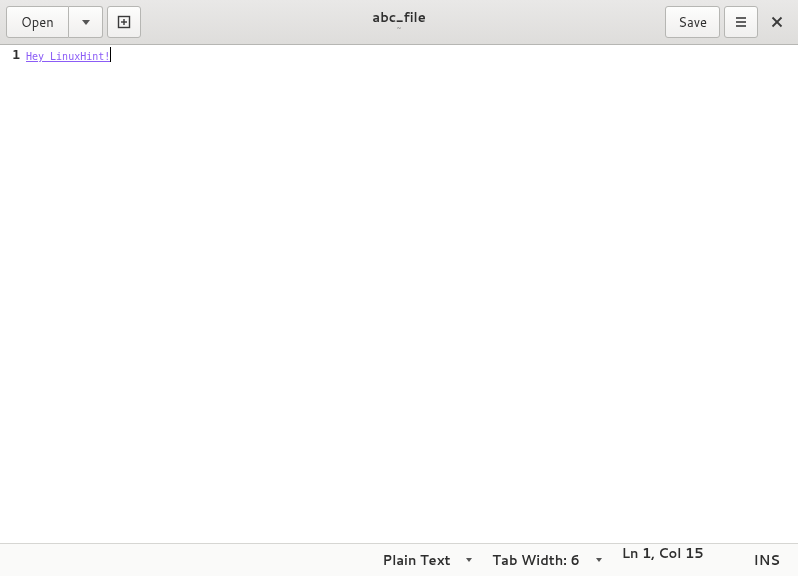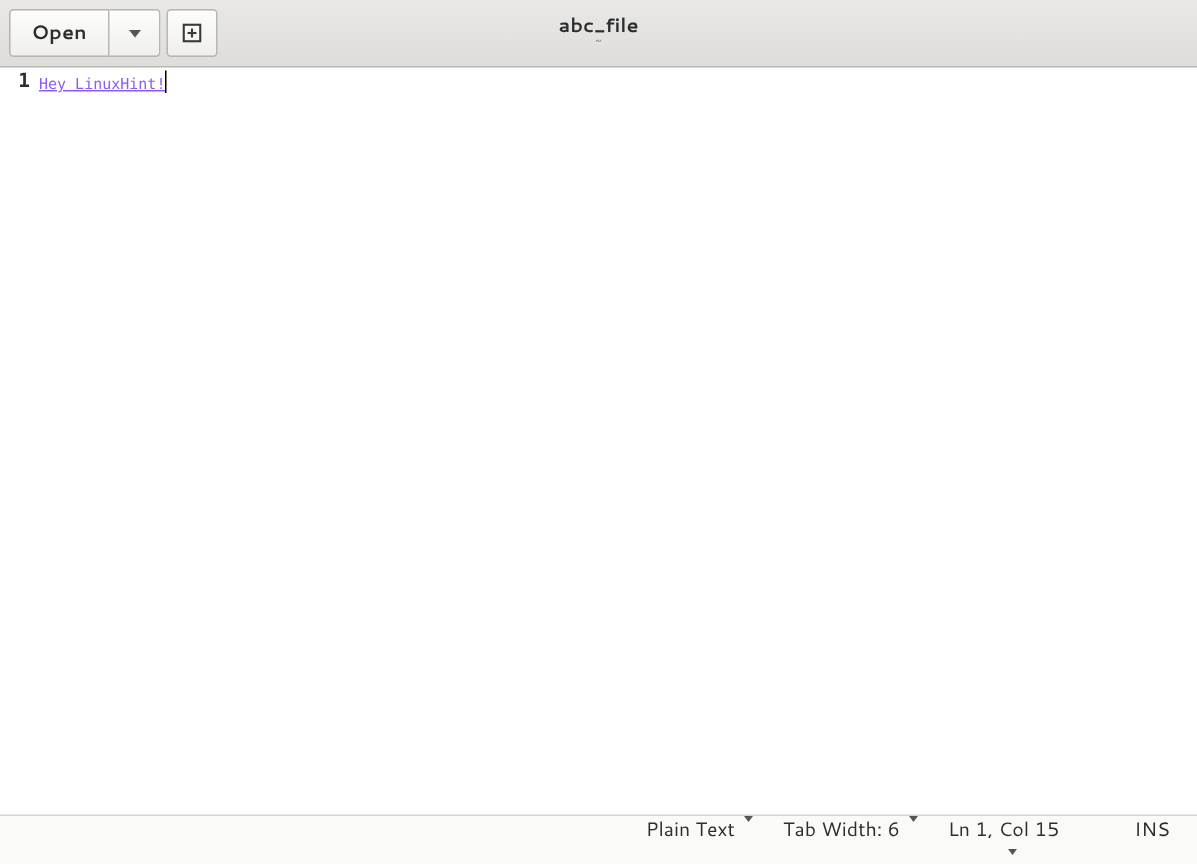--- a/index.html
+++ b/index.html
@@ -9,21 +9,21 @@
   
   .headerbar {
     height: 45px;
     background: linear-gradient(to bottom, #e9e8e7, #dedddb);
     border-bottom: 1px solid #b6b6b3;
     display: flex;
     align-items: center;
     padding: 0 6px;
     position: relative;
   }
-  .hb-left, .hb-right { display: flex; align-items: flex-start; gap: 4px; font-weight: bold; }
+  .hb-left, .hb-right { display: flex; align-items: flex-start; gap: 4px; }
   .hb-center {
     position: absolute;
     left: 0; right: 0;
     display: flex;
     flex-direction: column;
     align-items: center;
     justify-content: center;
     pointer-events: none;
     height: 100%;
   }
@@ -95,23 +95,24 @@
     border-top: 1px solid #d6d6d3;
     background: #fafaf9;
     display: flex;
     align-items: center;
     font-size: 13px;
     color: #2e2e2e;
     padding: 0 8px;
   }
   .sb-spacer { flex: 1; }
   .sb-item {
-    display: flex; gap: 4px;
+    display: flex; align-items: center; gap: 14px;
     padding: 0 10px; height: 100%;
     cursor: pointer;
+    font-weight: bold;
   }
   .sb-item.no-click { cursor: default; }
   .caret-down {
     width: 0; height: 0;
     border-left: 4px solid transparent;
     border-right: 4px solid transparent;
     border-top: 5px solid #555;
     margin-left: 2px;
   }
   .caret-down.small {
@@ -140,20 +141,38 @@
         <line x1="5" y1="8" x2="11" y2="8" stroke="#3a3a3a" stroke-width="1.4"></line>
       </svg>
     </div>
   </div>
 
   <div class="hb-center">
     <div class="title">abc_file</div>
     <div class="subtitle">~</div>
   </div>
 
+  <div class="hb-right" style="margin-left:auto;">
+    <div class="btn">
+      <span>Save</span>
+    </div>
+    <div class="btn icon-only">
+      <svg width="16" height="16" viewBox="0 0 16 16">
+        <line x1="3" y1="4" x2="13" y2="4" stroke="#3a3a3a" stroke-width="1.6"></line>
+        <line x1="3" y1="8" x2="13" y2="8" stroke="#3a3a3a" stroke-width="1.6"></line>
+        <line x1="3" y1="12" x2="13" y2="12" stroke="#3a3a3a" stroke-width="1.6"></line>
+      </svg>
+    </div>
+    <div class="close-btn">
+      <svg width="12" height="12" viewBox="0 0 12 12">
+        <line x1="1.5" y1="1.5" x2="10.5" y2="10.5" stroke="#3a3a3a" stroke-width="1.8"></line>
+        <line x1="10.5" y1="1.5" x2="1.5" y2="10.5" stroke="#3a3a3a" stroke-width="1.8"></line>
+      </svg>
+    </div>
+  </div>
 </div>
 
 <div class="editor-wrap">
   <div class="gutter">
     <div>1</div>
   </div>
   <div class="text-area"><span class="line">Hey LinuxHint!</span><span class="cursor"></span></div>
 </div>
 
 <div class="statusbar">

